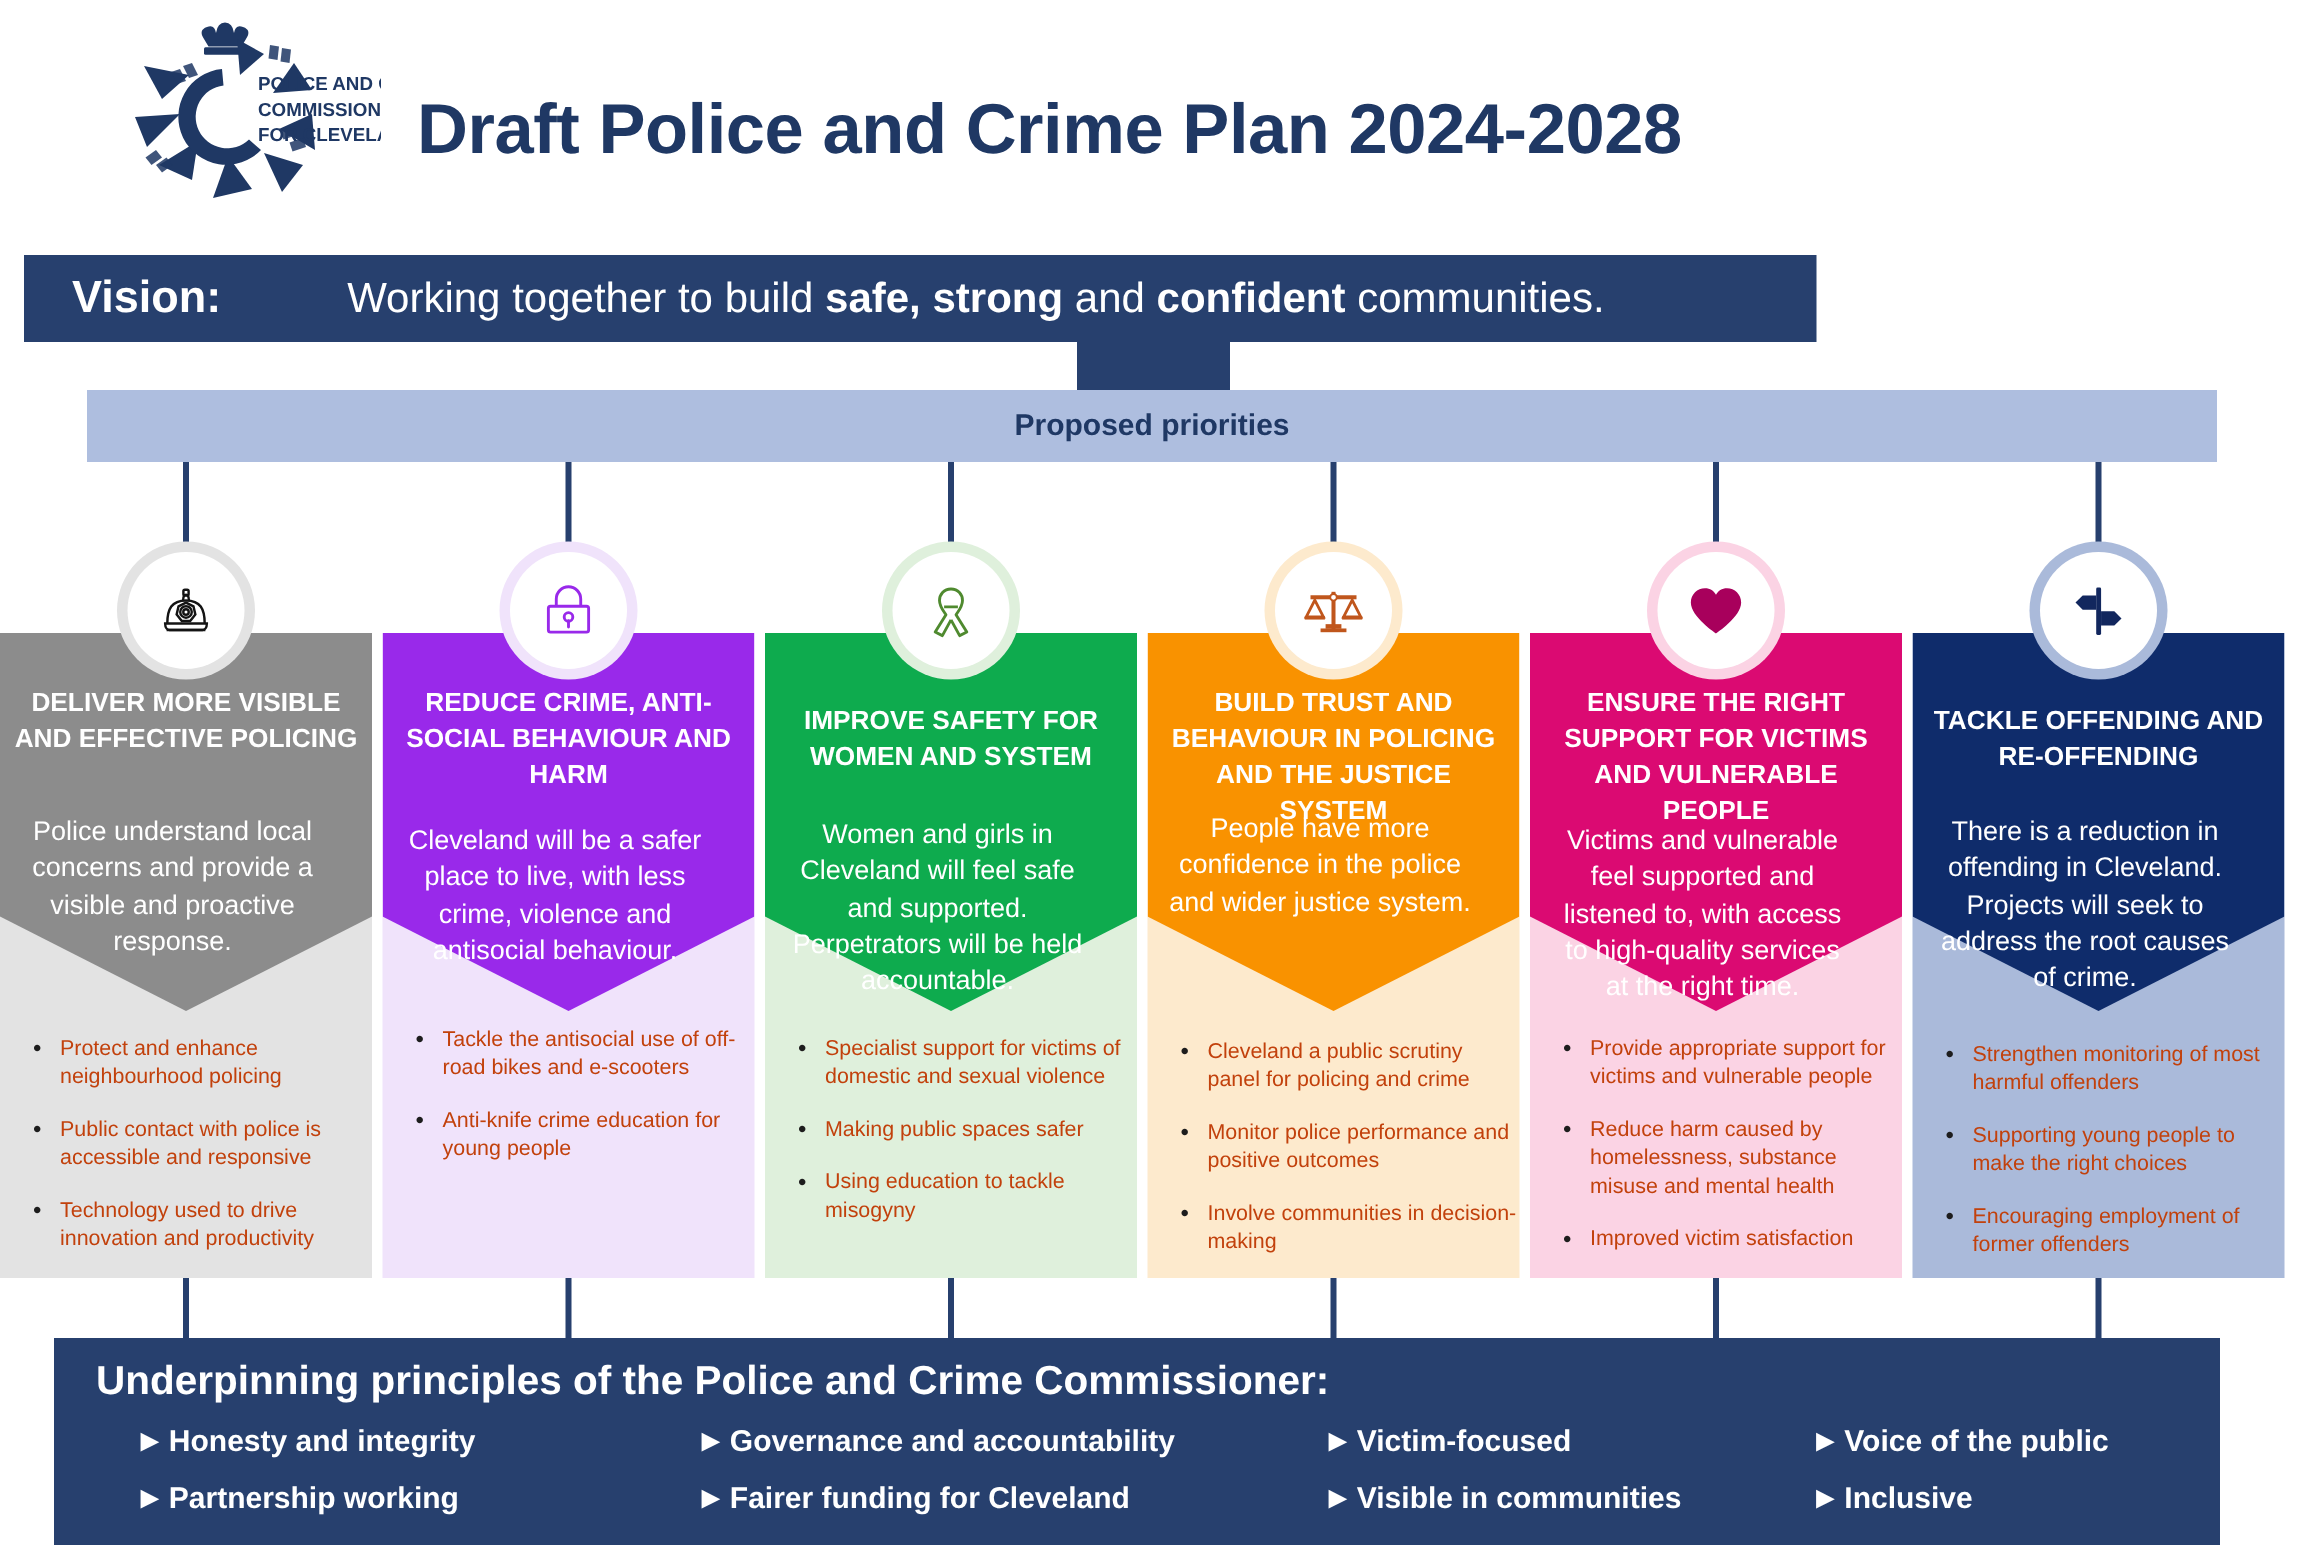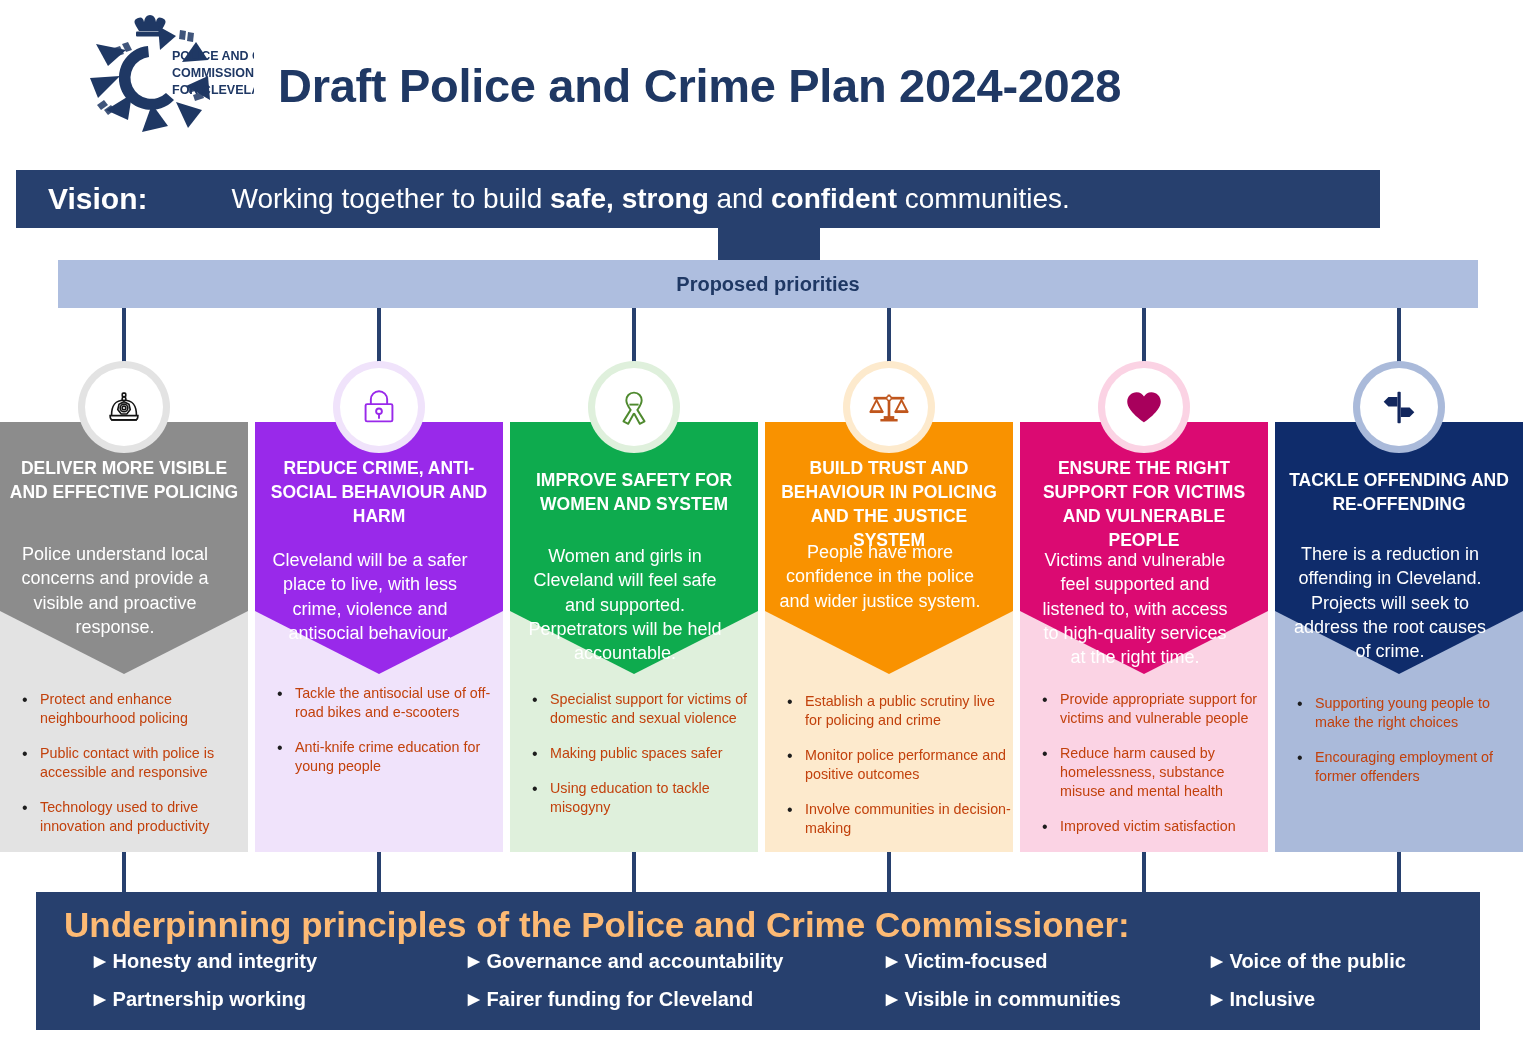--- a/index.html
+++ b/index.html
@@ -17,21 +17,21 @@
   #logo-svg { display: block; }
   #page-title {
     position: absolute; left: 278px; top: 58px;
     font-size: 47px; font-weight: bold; color: #1f3864;
     letter-spacing: -0.3px; white-space: nowrap;
   }
 
   
   #vision-banner {
     position: absolute; left: 16px; top: 170px;
-    width: 1364px; height: 58px;
+    width: 1195px; height: 58px;
     background: #27406e;
     display: flex; align-items: center;
   }
   #vision-label {
     color: #ffffff; font-size: 30px; font-weight: bold;
     margin-left: 32px; white-space: nowrap;
   }
   #vision-text {
     color: #ffffff; font-size: 28px; font-weight: normal;
     margin-left: 84px; white-space: nowrap;
@@ -111,21 +111,21 @@
   }
 
   
   #principles {
     position: absolute; left: 36px; top: 892px;
     width: 1444px; height: 138px;
     background: #27406e;
   }
   #principles-title {
     position: absolute; left: 28px; top: 13px;
-    color: #fdba74; font-size: 35px; font-weight: bold;
+    color: #ffffff; font-size: 27px; font-weight: bold;
     white-space: nowrap;
   }
   .principle {
     position: absolute;
     color: #ffffff; font-size: 20px; font-weight: bold;
     white-space: nowrap;
   }
   .principle .tri {
     display: inline-block; margin-right: 7px;
     font-size: 15px; vertical-align: 2px;
@@ -250,21 +250,21 @@
       </svg>
       </div>
       <div class="bot-connector" style="left: 632px;"></div>
       <div class="connector" style="left: 887px;"></div>
       <div class="column" style="left: 765px;">
         <div class="col-tint" style="background: rgb(253, 234, 205);"></div>
         <div class="col-chev" style="background: rgb(249, 146, 0);"></div>
         <div class="col-head" style="top: 34px;">BUILD TRUST AND BEHAVIOUR IN POLICING AND THE JUSTICE SYSTEM</div>
         <div class="col-desc" style="top: 118px;">People have more confidence in the police and wider justice system.</div>
         <ul class="col-bullets" style="top: 270px;">
-          <li>Establish a public scrutiny live for policing and crime</li>
+          <li>Cleveland a public scrutiny panel for policing and crime</li>
           <li>Monitor police performance and positive outcomes</li>
           <li>Involve communities in decision-making</li>
         </ul>
       </div>
       <div class="icon-badge" style="left: 850px; box-shadow: rgb(253, 234, 205) 0px 0px 0px 7px;">
         <svg xmlns="http://www.w3.org/2000/svg" width="46" height="46" viewBox="0 0 48 48" fill="#c0561c">
         <rect x="22.6" y="11" width="2.8" height="26"></rect>
         <rect x="8" y="13.4" width="32" height="2.8"></rect>
         <circle cx="24" cy="14.8" r="2.3" fill="#fff" stroke="#c0561c" stroke-width="1.3"></circle>
         <rect x="15" y="36.5" width="18" height="2.6"></rect>
@@ -294,20 +294,21 @@
       </svg>
       </div>
       <div class="bot-connector" style="left: 1142px;"></div>
       <div class="connector" style="left: 1397px;"></div>
       <div class="column" style="left: 1275px;">
         <div class="col-tint" style="background: rgb(170, 186, 218);"></div>
         <div class="col-chev" style="background: rgb(15, 44, 107);"></div>
         <div class="col-head" style="top: 46px;">TACKLE OFFENDING AND RE-OFFENDING</div>
         <div class="col-desc" style="top: 120px;">There is a reduction in offending in Cleveland. Projects will seek to address the root causes of crime.</div>
         <ul class="col-bullets" style="top: 272px;">
+          <li>Strengthen monitoring of most harmful offenders</li>
           <li>Supporting young people to make the right choices</li>
           <li>Encouraging employment of former offenders</li>
         </ul>
       </div>
       <div class="icon-badge" style="left: 1360px; box-shadow: rgb(170, 186, 218) 0px 0px 0px 7px;">
         <svg xmlns="http://www.w3.org/2000/svg" width="46" height="46" viewBox="0 0 48 48" fill="#12275e">
         <rect x="22.4" y="8" width="3.4" height="33" rx="1"></rect>
         <path d="M22.4 13.5H13l-5 5 5 5h9.4z"></path>
         <path d="M25.8 24.5H35l5 5-5 5h-9.2z"></path>
       </svg>

